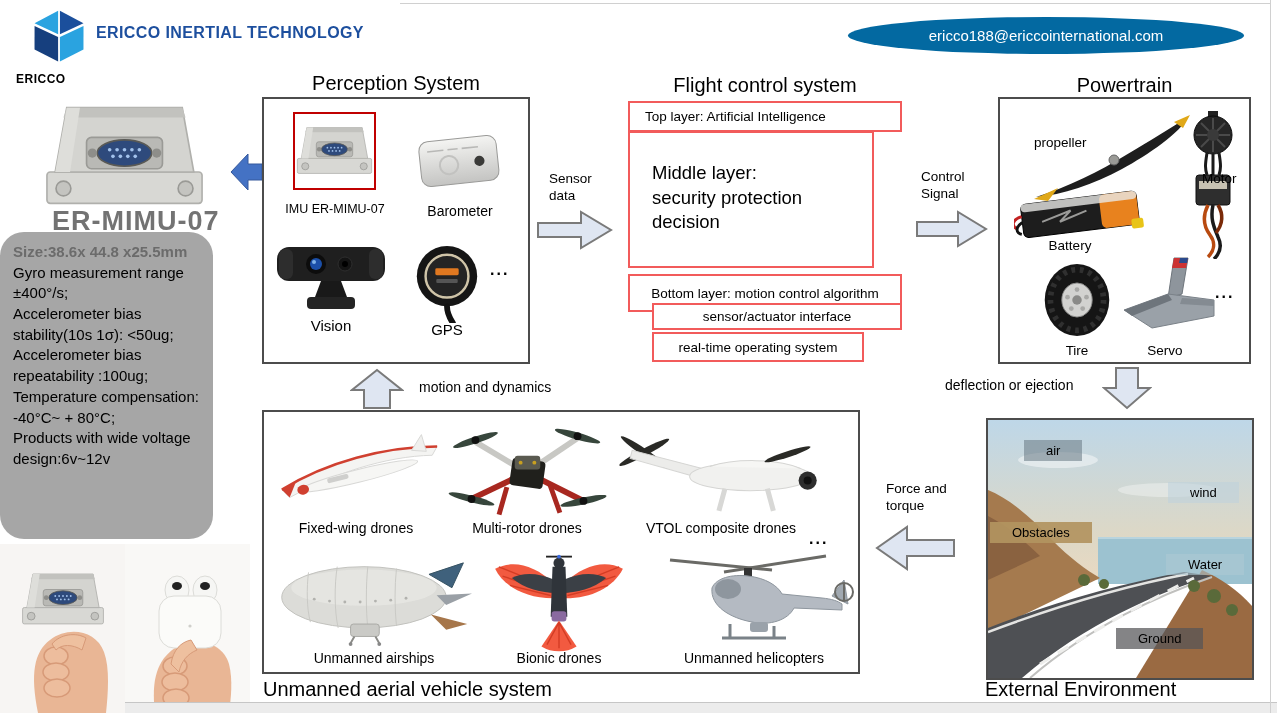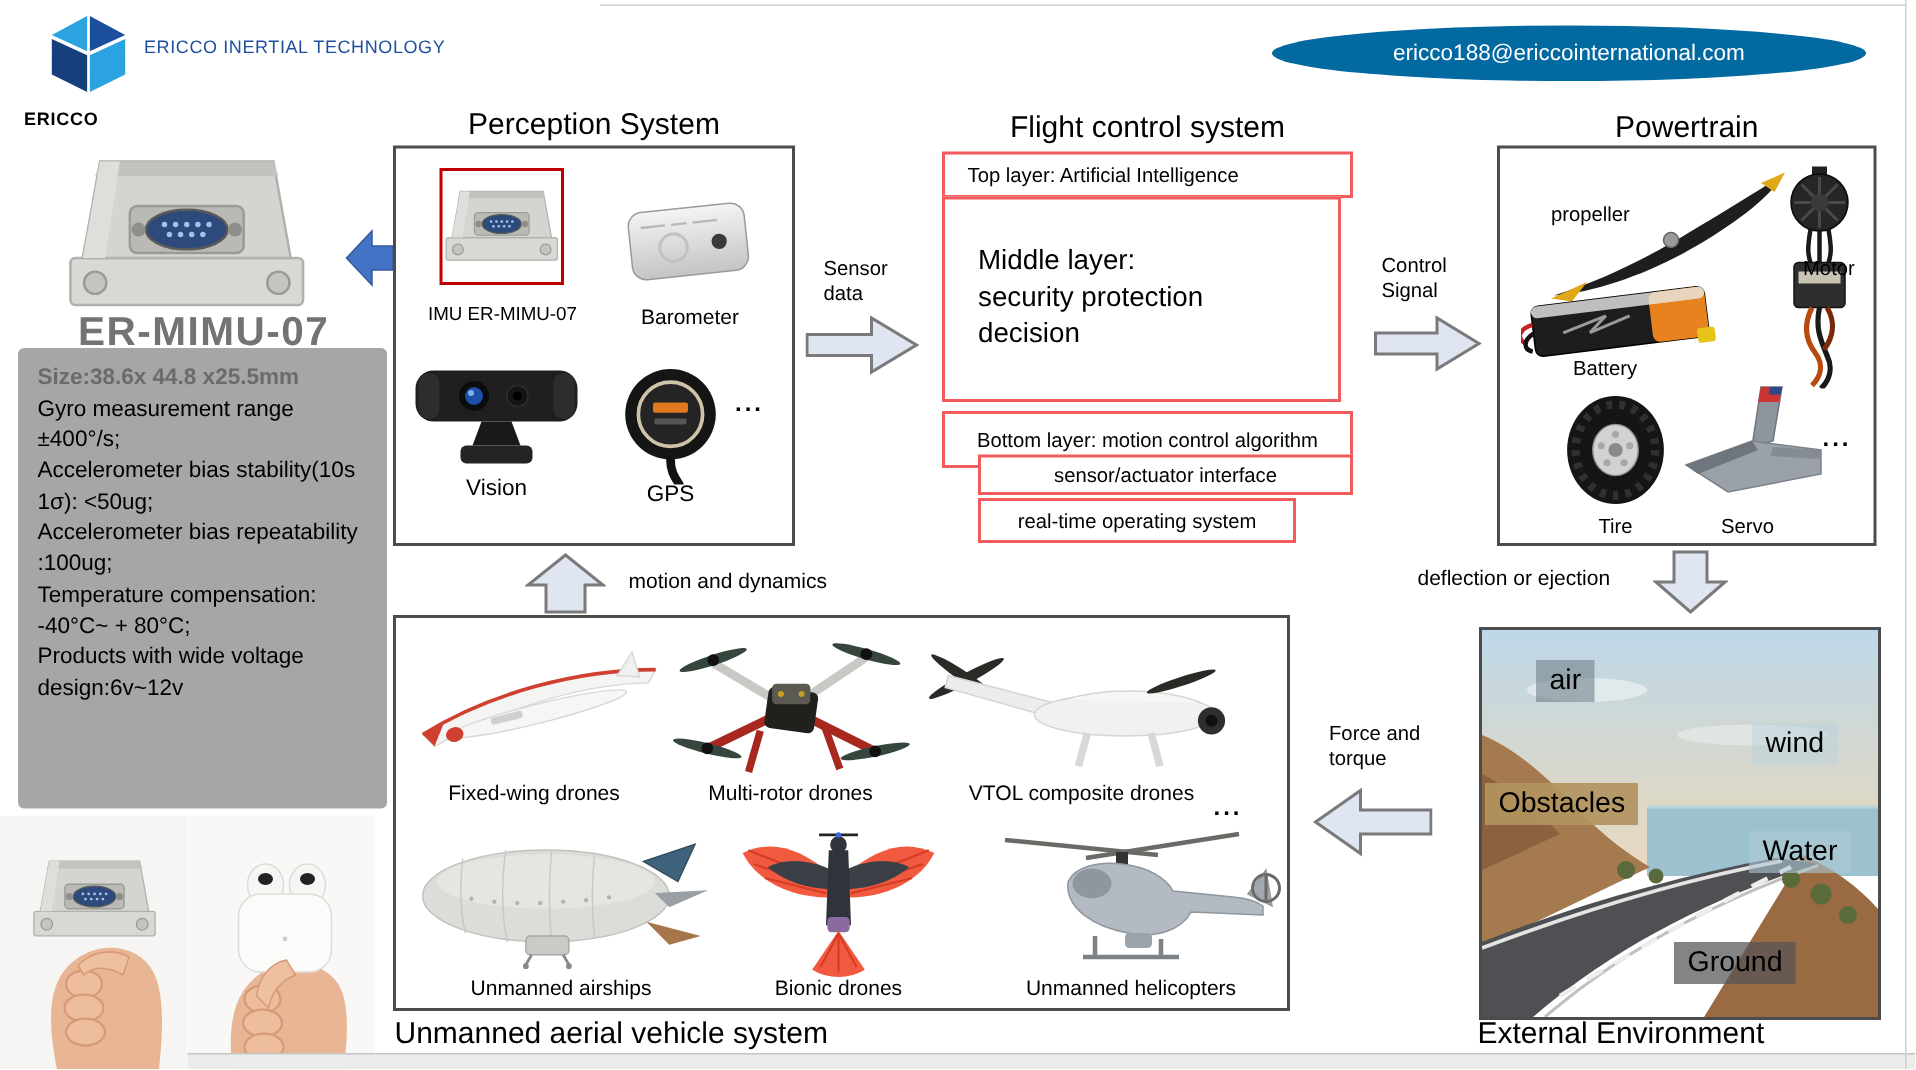--- a/index.html
+++ b/index.html
@@ -8,21 +8,21 @@
   .abs{position:absolute;box-sizing:border-box}
   .sect-title{font-size:20px;white-space:nowrap}
   .pre{white-space:pre-line}
   .lbl{text-align:center;white-space:nowrap}
   .box{border:2px solid #4c4c4c;background:#fff}
   .fcrow{border:2px solid #F25B5B;background:#fff;display:flex;align-items:center;font-size:13.5px}
   .fcrow.center{justify-content:center}
   .spec-bold{font-weight:700;color:#6b6b6b;font-size:15px;line-height:1.38}
   .spec-line{color:#000;font-size:15px;line-height:1.38}
   .dots{font-weight:700;font-size:16px;letter-spacing:2px}
-  .envtag{position:absolute;font-size:19px;padding:3px 9px;white-space:nowrap}
+  .envtag{position:absolute;font-size:13px;padding:3px 22px;white-space:nowrap}
   .arrowlbl{font-size:13.5px;line-height:1.25}
 </style>
 </head>
 <body>
 
 <div class="canvas">
 
   <svg width="0" height="0" style="position:absolute" aria-hidden="true">
     <defs>
       <linearGradient id="gradSilver" x1="0" y1="0" x2="0" y2="1">
@@ -60,29 +60,29 @@
     </defs>
   </svg>
 
   <svg class="abs" style="left:30px;top:6px;width:58px;height:60px" viewBox="0 0 64 60">
     <polygon points="5,16 31,2 31,28" fill="#2aa3e0"></polygon>
     <polygon points="33,2 59,16 33,28" fill="#1b4f9c"></polygon>
     <polygon points="5,19 31,31 31,58 5,45" fill="#163f7e"></polygon>
     <polygon points="33,31 59,19 59,45 33,58" fill="#2aa3e0"></polygon>
   </svg>
   <div class="abs" style="left:16px;top:72px;font-size:12px;font-weight:700;letter-spacing:.5px">ERICCO</div>
-  <div class="abs" style="left:96px;top:24px;font-size:12px;font-weight:400;color:#1D4F9E;letter-spacing:.4px;white-space:nowrap">ERICCO INERTIAL TECHNOLOGY</div>
+  <div class="abs" style="left:96px;top:24px;font-size:16px;font-weight:700;color:#1D4F9E;letter-spacing:.4px;white-space:nowrap">ERICCO INERTIAL TECHNOLOGY</div>
   <div class="abs" style="left:848px;top:17px;width:396px;height:37px;background:#0369a1;border-radius:50%;color:#fff;font-size:15px;text-align:center;line-height:37px">ericco188@ericcointernational.com</div>
 
   <svg class="abs" style="left:42px;top:96px;width:165px;height:119px" viewBox="0 0 100 72">
       <use href="#imu-g"></use>
     </svg>
   <div class="abs" style="left:52px;top:206px;font-size:27px;font-weight:700;color:#737373;letter-spacing:1px;white-space:nowrap">ER-MIMU-07</div>
 
-  <div class="abs" style="left:12px;top:232px;width:246px;height:307px;background:#A6A6A6;border-radius:4px;padding:10px 8px 0 13px">
+  <div class="abs" style="left:0;top:232px;width:213px;height:307px;background:#A6A6A6;border-radius:24px;padding:10px 8px 0 13px">
     <div class="spec-bold">Size:38.6x 44.8 x25.5mm</div>
     <div class="spec-line">Gyro measurement range ±400°/s;</div>
     <div class="spec-line">Accelerometer bias stability(10s 1σ): &lt;50ug;</div>
     <div class="spec-line">Accelerometer bias repeatability :100ug;</div>
     <div class="spec-line">Temperature compensation: -40°C~ + 80°C;</div>
     <div class="spec-line">Products with wide voltage design:6v~12v</div>
   </div>
 
   <svg class="abs" style="left:0;top:544px;width:125px;height:169px" viewBox="0 0 125 169">
     <rect width="125" height="169" fill="#f7f5f3"></rect>
@@ -162,21 +162,21 @@
   </div>
 
   <div class="abs pre arrowlbl" style="left:549px;top:171px">Sensor
 data</div>
   <svg class="abs" style="left:537px;top:210px;width:76px;height:40px" viewBox="0 0 76 40">
     <polygon points="1,13 44,13 44,2 74,20 44,38 44,27 1,27" fill="#dfe6f2" stroke="#7a7a7a" stroke-width="2"></polygon>
   </svg>
 
   <div class="abs sect-title lbl" style="left:628px;top:74px;width:274px">Flight control system</div>
   <div class="abs fcrow" style="left:628px;top:101px;width:274px;height:31px;padding-left:15px">Top layer: Artificial Intelligence</div>
-  <div class="abs fcrow pre" style="left:628px;top:131px;width:266px;height:137px;align-items:flex-start;padding:28px 0 16px 22px;font-size:18.5px;line-height:1.33">Middle layer:
+  <div class="abs fcrow pre" style="left:628px;top:131px;width:246px;height:137px;align-items:flex-start;padding:28px 0 16px 22px;font-size:18.5px;line-height:1.33">Middle layer:
 security protection
 decision</div>
   <div class="abs fcrow center" style="left:628px;top:274px;width:274px;height:38px">Bottom layer: motion control algorithm</div>
   <div class="abs fcrow center" style="left:652px;top:303px;width:250px;height:27px">sensor/actuator interface</div>
   <div class="abs fcrow center" style="left:652px;top:332px;width:212px;height:30px">real-time operating system</div>
 
   <div class="abs pre arrowlbl" style="left:921px;top:169px">Control
 Signal</div>
   <svg class="abs" style="left:916px;top:210px;width:72px;height:38px" viewBox="0 0 72 38">
     <polygon points="1,12 42,12 42,2 70,19 42,36 42,26 1,26" fill="#dfe6f2" stroke="#7a7a7a" stroke-width="2"></polygon>

